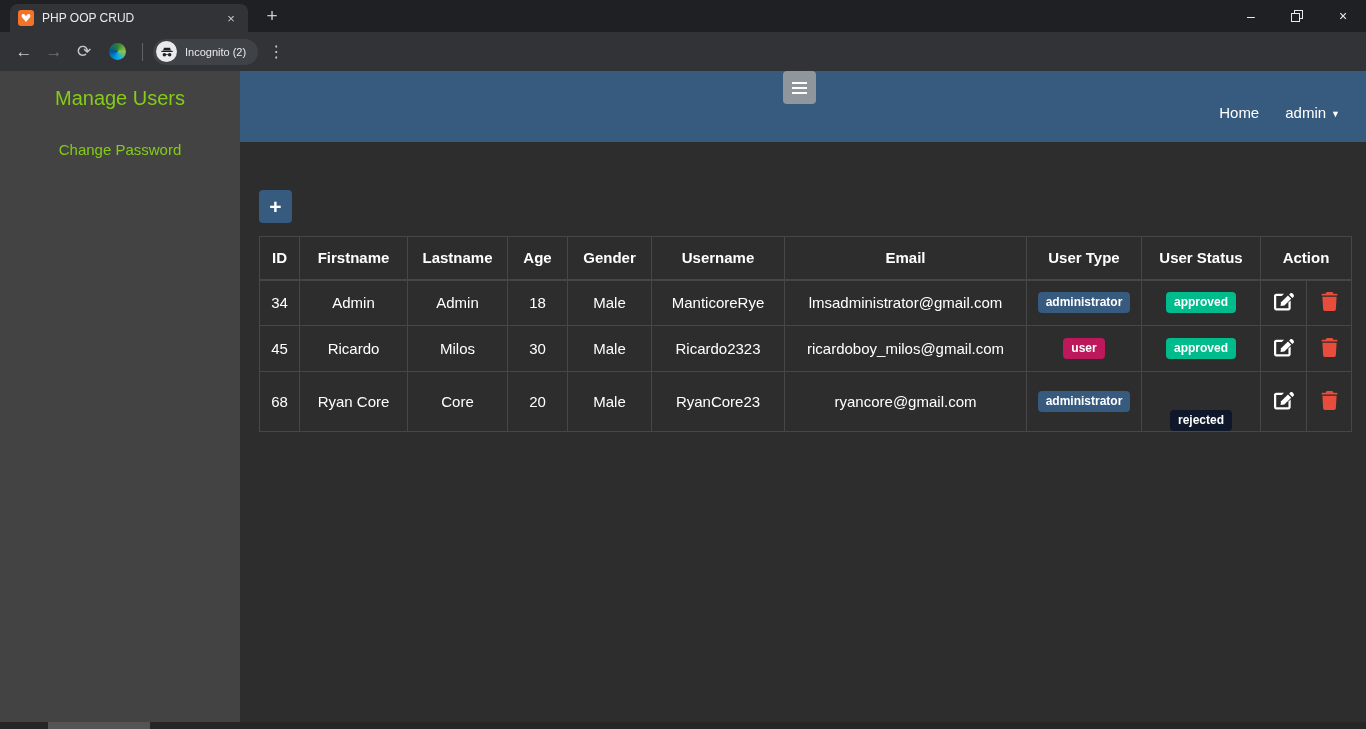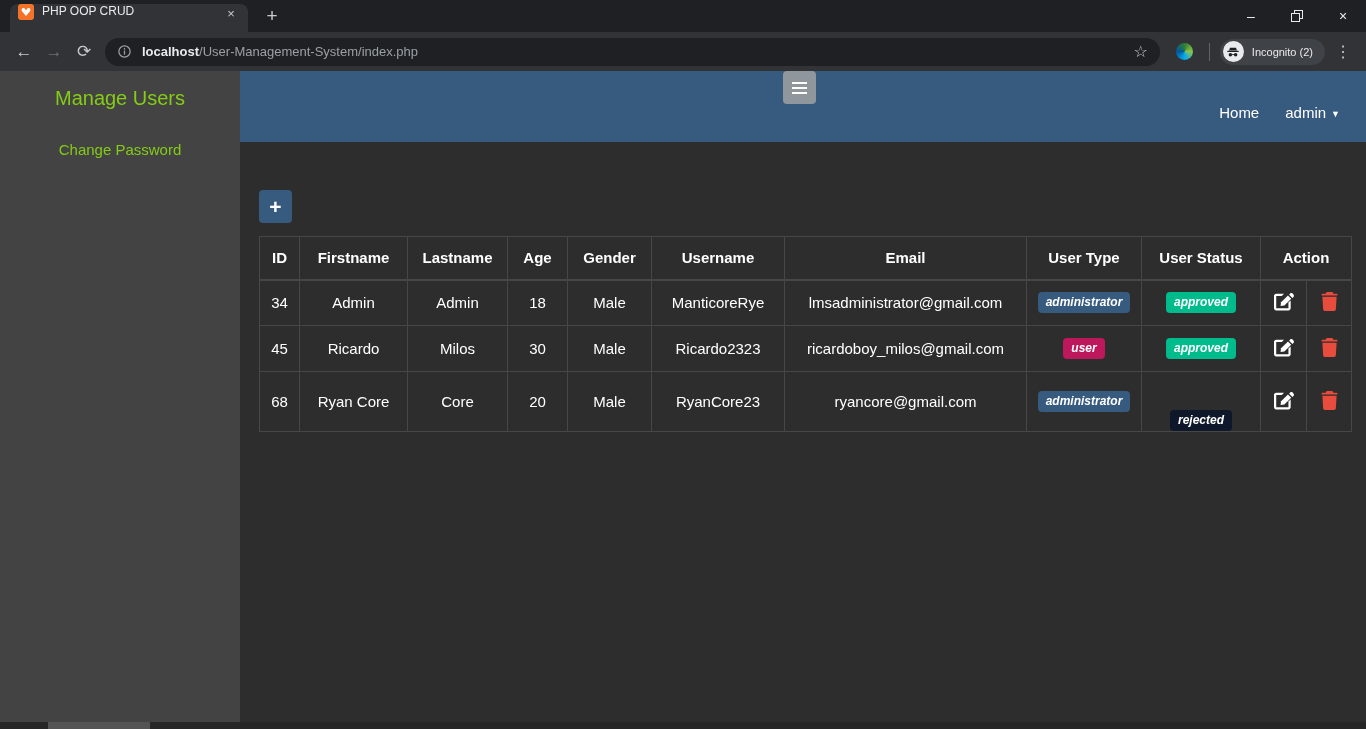--- a/index.html
+++ b/index.html
@@ -2,21 +2,21 @@
 <html><head>
 <meta charset="utf-8">
 <style>
   * { box-sizing: border-box; margin: 0; padding: 0; }
   html,body { width:1366px; height:729px; overflow:hidden; }
   body { font-family:"Liberation Sans", sans-serif; background:#2d2d2d; position:relative; }
 
   
   .titlebar { height:32px; background:#1f2023; display:flex; align-items:flex-end; position:relative; }
   .tab { margin-left:10px; width:238px; height:28px; background:#323337; border-radius:8px 8px 0 0;
-         display:flex; align-items:flex-start; padding:0 8px; color:#e8eaed; font-size:12px; }
+         display:flex; align-items:center; padding:0 8px; color:#e8eaed; font-size:12px; }
   .tab-title { flex:1; margin-left:8px; white-space:nowrap; overflow:hidden; }
   .tab-close { width:18px; height:18px; border-radius:50%; display:flex; align-items:center; justify-content:center;
                color:#c7cacc; font-size:13px; cursor:pointer; }
   .newtab { width:28px; height:28px; margin-left:10px; margin-bottom:0; display:flex; align-items:center;
             justify-content:center; color:#c7cacc; font-size:19px; cursor:pointer; align-self:center; }
   .win-controls { position:absolute; right:0; top:0; height:32px; display:flex; }
   .win-btn { width:46px; height:32px; display:flex; align-items:center; justify-content:center;
              color:#e8eaed; font-size:14px; cursor:pointer; }
 
   .toolbar { height:39px; background:#323337; display:flex; align-items:center; padding:0 9px; }
@@ -55,21 +55,21 @@
   .content { flex:1; padding-left:19px; background:#2d2d2d; }
   .add-btn { margin-top:48px; width:33px; height:33px; background:#375a7f; color:#fff; border:none;
              border-radius:4px; font-size:21px; font-weight:bold; cursor:pointer; line-height:1;
              display:flex; align-items:center; justify-content:center; }
 
   table { border-collapse:collapse; margin-top:13px; table-layout:fixed; width:1092px; }
   th, td { border:1px solid #474747; text-align:center; color:#fff; font-size:15px; overflow:hidden; }
   th { height:43px; font-weight:bold; border-bottom-width:2px; }
   td { height:46px; }
   .badge { display:inline-block; padding:4px 8px 5px; font-size:12px; font-weight:bold;
-           border-radius:4px; color:#fff; line-height:1;font-style:italic; }
+           border-radius:4px; color:#fff; line-height:1; }
   .icon-btn { background:transparent; border:none; cursor:pointer; display:inline-flex;
               align-items:center; justify-content:center; }
 
   
   .hscrollbar { position:absolute; left:0; bottom:0; width:1366px; height:7px; background:#262626; }
   .hscroll-thumb { position:absolute; left:48px; top:0; width:102px; height:7px; background:#545454; }
 </style>
 </head>
 <body>
 
@@ -92,31 +92,20 @@
       </svg>
     </div>
     <div class="win-btn">×</div>
   </div>
 </div>
 
 <div class="toolbar">
   <div class="nav-ico">←</div>
   <div class="nav-ico disabled">→</div>
   <div class="nav-ico">⟳</div>
-  <div class="omnibox">
-    <svg width="15" height="15" viewBox="0 0 24 24" style="margin-right:10px;">
-      <circle cx="12" cy="12" r="9" fill="none" stroke="#9aa0a6" stroke-width="2"></circle>
-      <rect x="11" y="10.5" width="2" height="6.5" fill="#9aa0a6"></rect>
-      <rect x="11" y="6.5" width="2" height="2.5" fill="#9aa0a6"></rect>
-    </svg>
-    <span class="host">localhost</span>
-      <span>/User-Management-System/index.php</span>
-    <span class="omni-spacer"></span>
-    <span class="star">☆</span>
-  </div>
   <div class="ext-icon"></div>
   <div class="sep"></div>
   <div class="incog-chip">
     <span class="incog-circle">
       <svg width="14" height="14" viewBox="0 0 24 24" fill="#1f2023">
         <path d="M17.1 4.5H6.9L5.2 9.5h13.6z"></path>
         <rect x="2" y="10" width="20" height="1.8" rx="0.9"></rect>
         <circle cx="7.5" cy="16.5" r="3"></circle>
         <circle cx="16.5" cy="16.5" r="3"></circle>
         <rect x="10" y="15.8" width="4" height="1.4"></rect>

